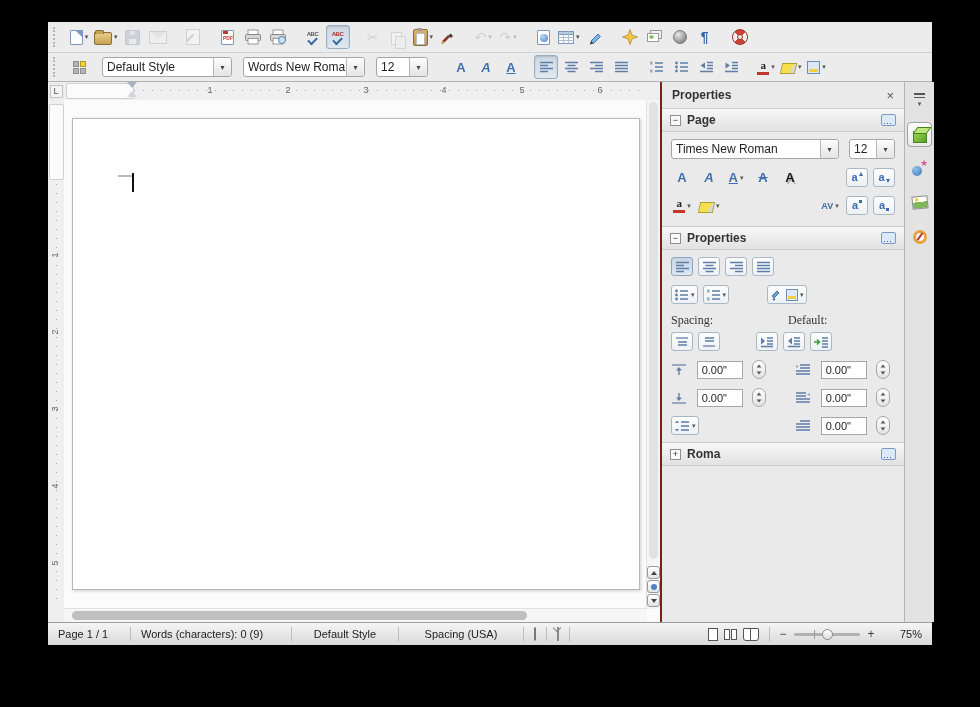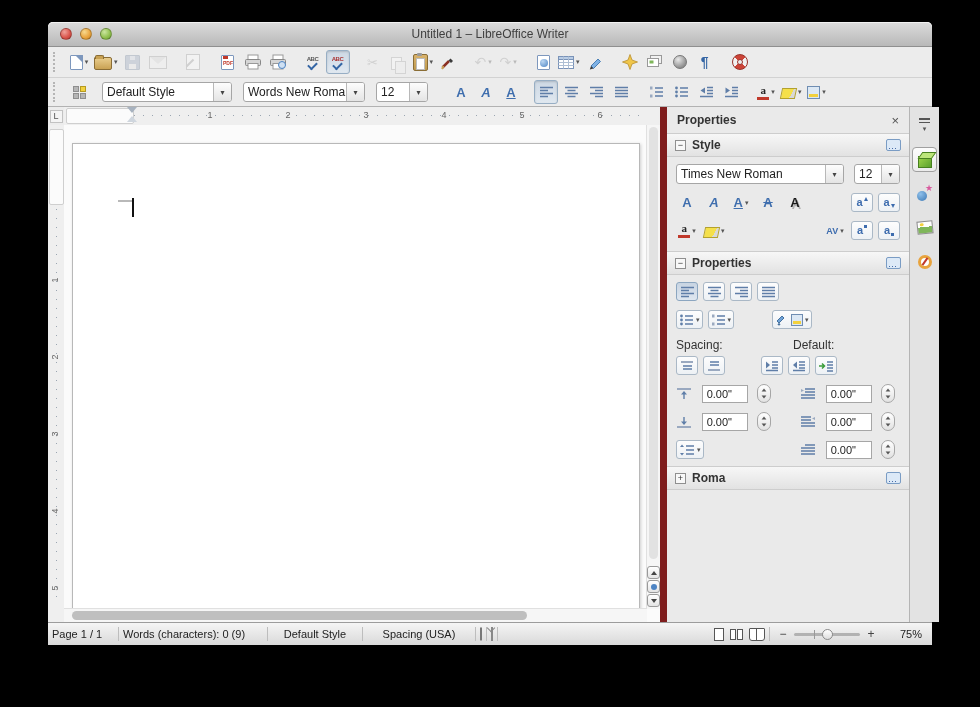--- a/index.html
+++ b/index.html
@@ -109,21 +109,21 @@
   .vscroll{position:absolute;right:0;top:0;bottom:13px;width:13px;background:#f6f6f6;border-left:1px solid #e0e0e0;}
   .vthumb{position:absolute;left:2px;top:2px;bottom:50px;width:9px;border-radius:5px;background:#e2e2e2;}
   .navbtns{position:absolute;right:0;bottom:15px;width:13px;display:flex;flex-direction:column;gap:1px;align-items:center;}
   .nbtn{width:13px;height:13px;border:1px solid #9a9a9a;border-radius:3px;background:linear-gradient(#fff,#e4e4e4);display:flex;align-items:center;justify-content:center;box-sizing:border-box;}
   .tri-u{width:0;height:0;border-left:3px solid transparent;border-right:3px solid transparent;border-bottom:4px solid #444;}
   .tri-d{width:0;height:0;border-left:3px solid transparent;border-right:3px solid transparent;border-top:4px solid #444;}
   .navdot{width:6px;height:6px;border-radius:50%;background:#4d84c4;}
   .hscroll{position:absolute;left:0;right:13px;bottom:0;height:13px;background:#f6f6f6;border-top:1px solid #e0e0e0;}
   .hthumb{position:absolute;left:8px;top:2px;width:78%;height:9px;border-radius:5px;background:#bfbfbf;}
   
-  .sidebar{width:242px;flex:0 0 242px;background:#eaeaea;border-left:7px solid #7f1d1d;display:flex;flex-direction:column;font-size:12px;color:#333;justify-content:center;}
+  .sidebar{width:242px;flex:0 0 242px;background:#eaeaea;border-left:2px solid #7f1d1d;display:flex;flex-direction:column;font-size:12px;color:#333;justify-content:center;}
   .sbheader{height:26px;flex:0 0 26px;display:flex;align-items:center;padding:0 10px;}
   .sbtitle{font-weight:bold;}
   .sbclose{margin-left:auto;font-size:13px;color:#555;line-height:1;}
   .sechead{height:22px;flex:0 0 22px;background:linear-gradient(#f7f7f7,#e2e2e2);border-top:1px solid #cdcdcd;border-bottom:1px solid #cdcdcd;
            display:flex;align-items:center;padding:0 8px;gap:6px;}
   .colbox{width:11px;height:11px;border:1px solid #8f8f8f;background:#f8f8f8;font-size:9px;line-height:9px;text-align:center;color:#333;box-sizing:border-box;}
   .seclabel{font-weight:bold;}
   .moreic{margin-left:auto;width:13px;height:10px;border:1px solid #7a9cc4;border-radius:2px;background:#dce9f7;position:relative;}
   .moreic::after{content:"";position:absolute;left:2px;bottom:1px;width:8px;height:1px;
       background-image:repeating-linear-gradient(to right,#4a6da7 0 1px,transparent 1px 3px);}
@@ -134,21 +134,21 @@
   .bx.dd::after{content:"▾";font-size:7px;color:#555;margin-left:2px;}
   .flat{display:flex;align-items:center;justify-content:center;min-width:20px;height:19px;padding:0 1px;}
   .flat.dd::after{content:"▾";font-size:7px;color:#555;margin-left:2px;}
   .spacer{flex:1;}
   .tinyarrow-u{width:0;height:0;border-left:2.5px solid transparent;border-right:2.5px solid transparent;border-bottom:4px solid #3d6cae;margin-left:1px;margin-top:-7px;}
   .tinyarrow-d{width:0;height:0;border-left:2.5px solid transparent;border-right:2.5px solid transparent;border-top:4px solid #3d6cae;margin-left:1px;margin-bottom:-7px;}
   .la10{font-weight:bold;font-size:11px;color:#3d6cae;font-style:normal;line-height:1;}
   .avic{font-weight:bold;font-size:9px;color:#3d6cae;font-style:normal;position:relative;}
   .supsq{width:3px;height:3px;background:#3d6cae;margin:-8px 0 0 1px;}
   .subsq{width:3px;height:3px;background:#3d6cae;margin:8px 0 0 1px;}
-  .lbl{font-size:12px;color:#333;}
+  .lbl{font-size:12px;color:#333;font-family:Liberation Serif, serif;}
   .fld{width:46px;height:18px;border:1px solid #a6a6a6;background:#fff;font-size:11px;color:#222;display:flex;align-items:center;padding:0 4px;box-sizing:border-box;}
   .step{width:14px;height:19px;border:1px solid #a6a6a6;border-radius:8px;background:linear-gradient(#fff,#e2e2e2);
         display:flex;flex-direction:column;align-items:center;justify-content:center;gap:3px;box-sizing:border-box;}
   .step .tri-u{border-bottom-color:#555;transform:scale(.8);}
   .step .tri-d{border-top-color:#555;transform:scale(.8);}
   .spingrid{display:grid;grid-template-columns:auto auto auto 14px auto auto auto;column-gap:5px;row-gap:9px;align-items:center;}
   
   .tabstrip{width:29px;flex:0 0 29px;background:#e3e3e3;border-left:1px solid #b5b5b5;display:flex;flex-direction:column;align-items:center;padding-top:6px;gap:9px;}
   .tsbtn{width:25px;height:25px;display:flex;align-items:center;justify-content:center;border-radius:4px;box-sizing:border-box;}
   .tsbtn.sel{border:1px solid #a0a0a0;background:linear-gradient(#fdfdfd,#ebebeb);}
@@ -161,21 +161,21 @@
   .styleic{width:15px;height:15px;position:relative;}
   .styleic::before{content:"";position:absolute;left:0;bottom:0;width:10px;height:10px;border-radius:50%;background:radial-gradient(circle at 35% 30%,#8fc0ea,#3c78b4);}
   .styleic::after{content:"★";position:absolute;right:-1px;top:-3px;font-size:9px;color:#d85a9e;}
   .galic2{width:14px;height:11px;border:1px solid #8f8f8f;background:linear-gradient(#fff 45%,#7fb65a 45%);transform:rotate(-6deg);position:relative;}
   .galic2::before{content:"";position:absolute;left:2px;top:1px;width:4px;height:3px;border-radius:50%;background:#f2d13e;}
   .navic{width:14px;height:14px;border-radius:50%;border:3px solid #e8a33d;background:#fff;position:relative;box-sizing:border-box;}
   .navic::after{content:"";position:absolute;left:3px;top:-1px;width:2px;height:9px;background:#c0392b;transform:rotate(35deg);}
   
   .statusbar{height:22px;flex:0 0 22px;background:linear-gradient(#f5f5f5,#d9d9d9);border-top:1px solid #9c9c9c;
              display:flex;align-items:center;font-size:11px;color:#222;}
-  .scell{padding:0 4px;white-space:nowrap;}
+  .scell{padding:0 10px;white-space:nowrap;}
   .ssep{width:1px;height:14px;background:#bdbdbd;}
   .selic{width:13px;height:8px;border:1px solid #777;background:linear-gradient(#888,#555) left/7px 100% no-repeat #fff;border-radius:1px;}
   .modic{width:10px;height:10px;border:1px solid #888;background:#fff;position:relative;}
   .modic::after{content:"";position:absolute;right:-2px;top:-3px;width:5px;height:5px;border-left:1px solid #888;border-bottom:1px solid #888;transform:rotate(-45deg);}
   .vp1{width:8px;height:11px;border:1px solid #555;background:#fff;}
   .vp2{width:13px;height:11px;display:flex;gap:1px;}
   .vp2 i{flex:1;border:1px solid #555;background:#fff;}
   .vp3{width:14px;height:11px;border:1px solid #555;background:#fff;position:relative;border-radius:1px 1px 3px 3px;}
   .vp3::after{content:"";position:absolute;left:6px;top:0;bottom:0;width:1px;background:#555;}
   .zoomwrap{display:flex;align-items:center;gap:6px;padding:0 8px;}
@@ -183,28 +183,20 @@
   .ztick{position:absolute;left:30%;top:-3px;width:1px;height:9px;background:#999;}
   .zhandle{position:absolute;left:50%;top:-4px;width:11px;height:11px;margin-left:-5px;border-radius:50%;border:1px solid #8a8a8a;background:linear-gradient(#fff,#ddd);box-sizing:border-box;}
   .zbtn{font-size:12px;color:#444;width:10px;text-align:center;}
   .zval{width:38px;text-align:right;padding-right:10px;}
 </style>
 </head>
 <body>
 
 <div class="window">
 
-  <div class="titlebar">
-    <div class="lights">
-      <span class="light red"></span>
-      <span class="light yellow"></span>
-      <span class="light green"></span>
-    </div>
-    <div class="title">Untitled 1 – LibreOffice Writer</div>
-  </div>
 
   <div class="toolbar tb1">
     <span class="grip"></span>
     <span class="tbtn dd">
         <span class="pic new"></span>
       </span>
     <span class="tbtn dd">
         <span class="folderic"></span>
       </span>
     <span class="tbtn dis">
@@ -469,21 +461,21 @@
     </div>
 
     <div class="sidebar">
       <div class="sbheader">
         <span class="sbtitle">Properties</span>
         <span class="sbclose">×</span>
       </div>
 
       <div class="sechead">
         <span class="colbox">−</span>
-        <span class="seclabel">Style</span>
+        <span class="seclabel">Page</span>
         <span class="moreic"></span>
       </div>
       <div class="seccontent">
         <div class="srow">
           <span class="combo" style="width:168px;">
             <span class="cval">Times New Roman</span>
               <span class="cdd">▾</span>
           </span>
           <span class="spacer"></span>
           <span class="combo" style="width:46px;">

